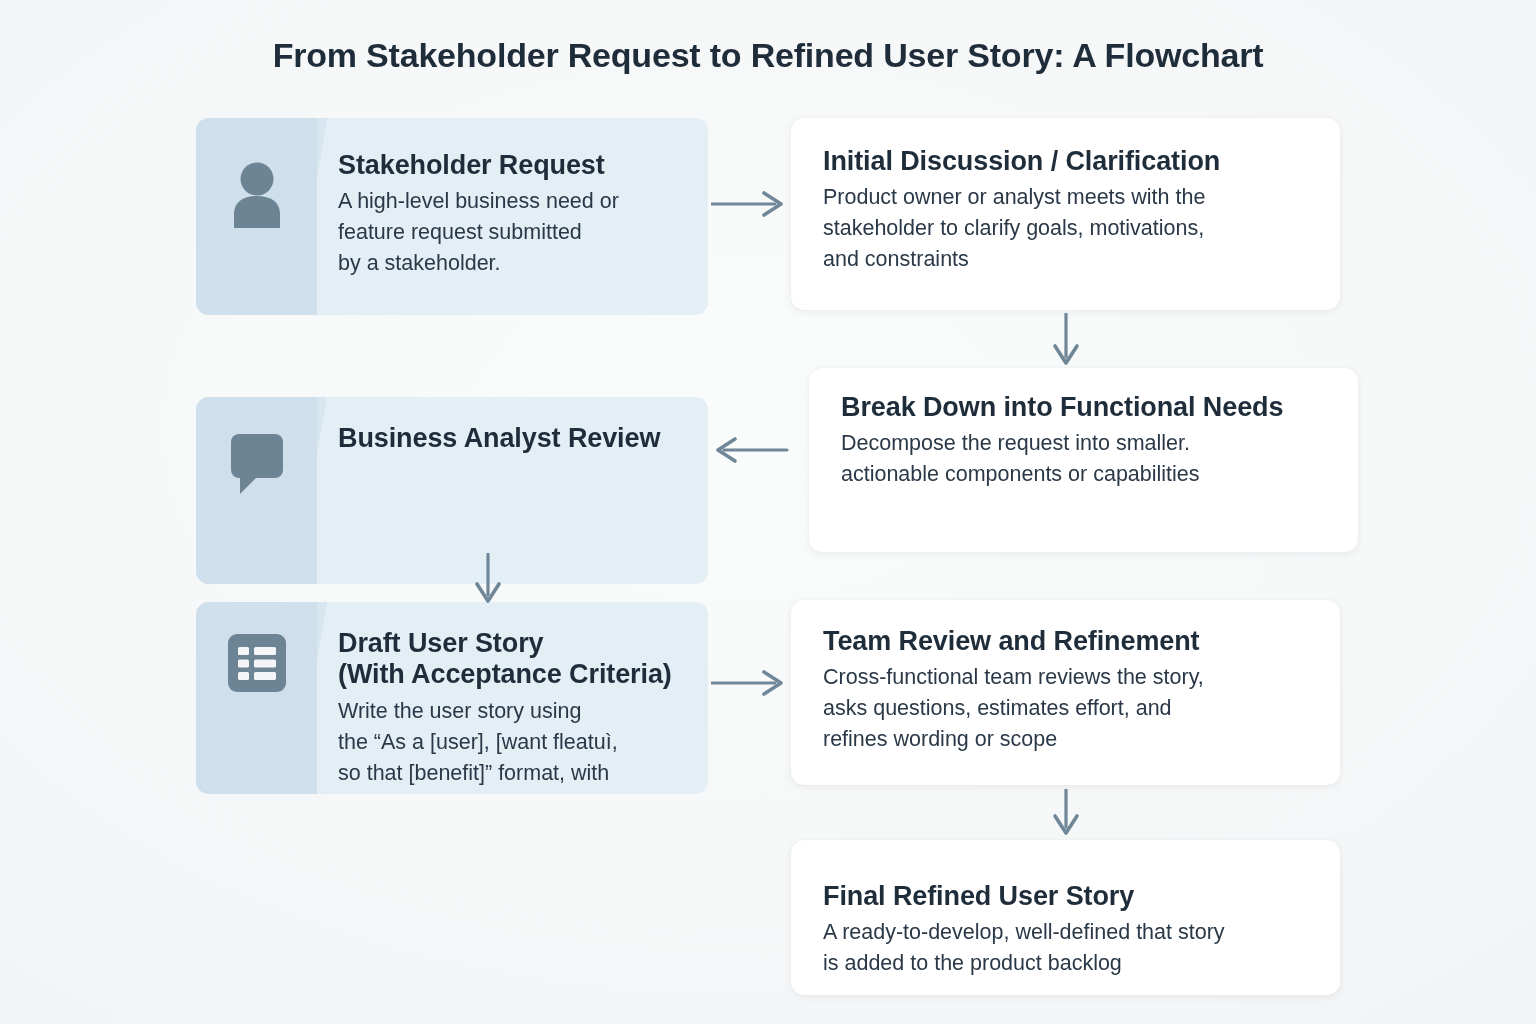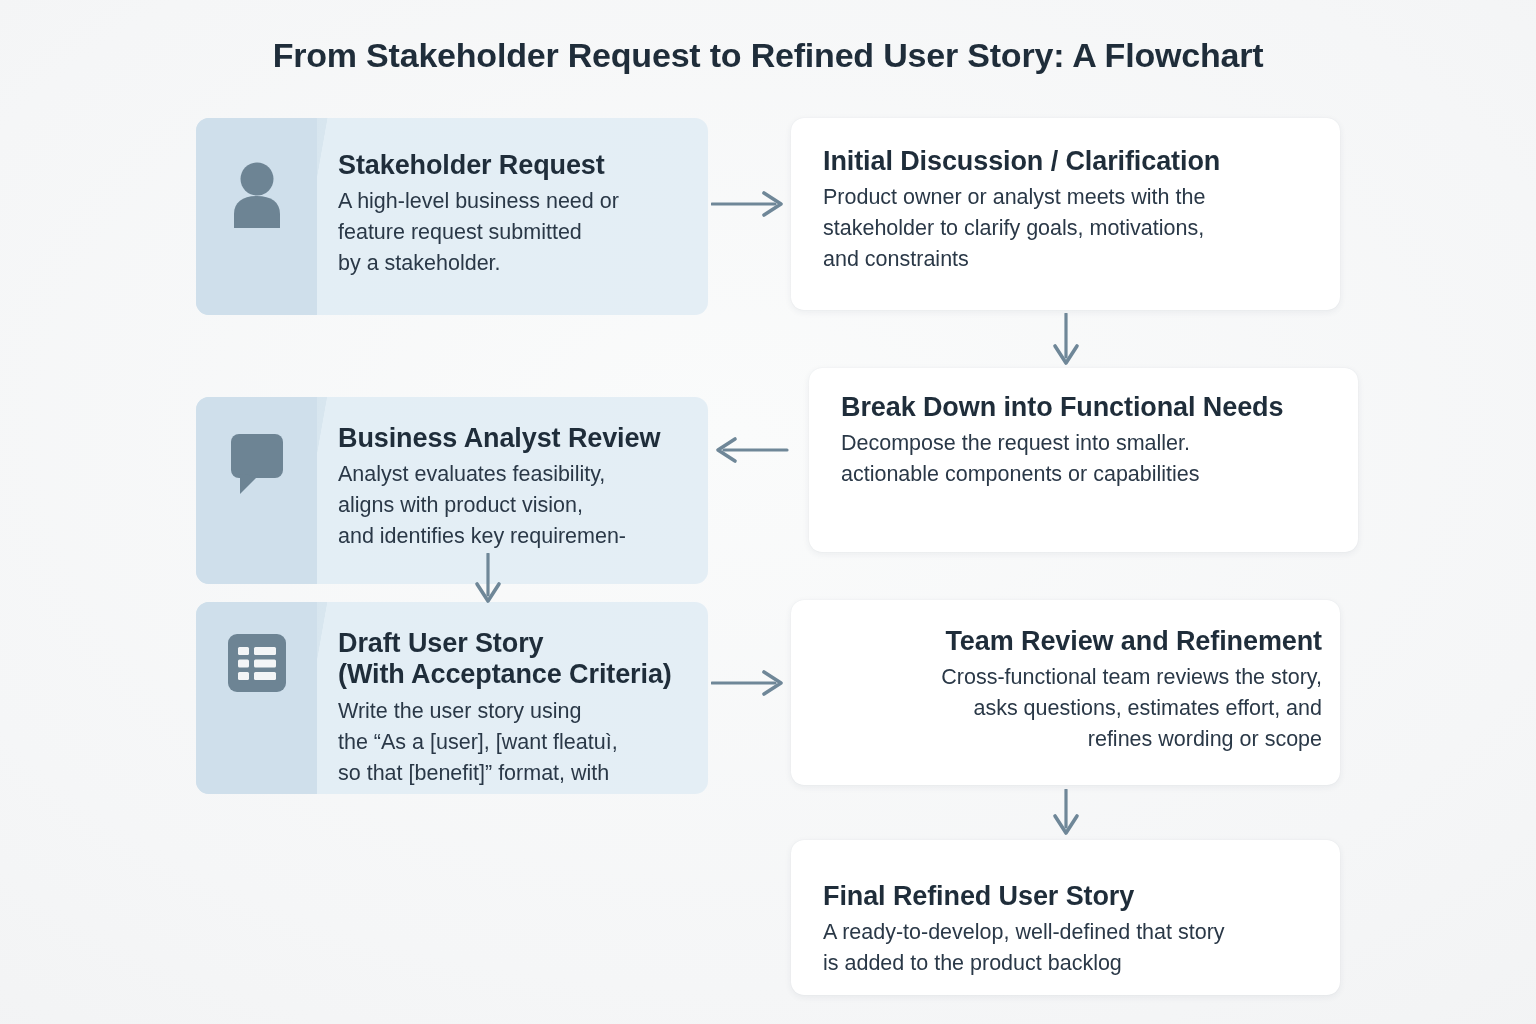--- a/index.html
+++ b/index.html
@@ -119,23 +119,20 @@
   <div class="card card-blue" style="left:196px; top:365px; width:512px; height:187px;margin-top:32px;">
     <div class="icon-pane"></div>
     <div class="icon-slot" style="top:33px;">
       <svg width="66" height="66" viewBox="0 0 66 66" aria-hidden="true">
         <rect x="7" y="4" width="52" height="44" rx="8" fill="#6d8494"></rect>
         <path d="M16 44 L16 64 L34 46 Z" fill="#6d8494"></path>
       </svg>
     </div>
     <div class="card-body" style="left:142px; top:26px; right:10px;">
       <div class="card-title">Business Analyst Review</div>
-      <div class="card-desc">Analyst evaluates feasibility,
-aligns with product vision,
-and identifies key requiremen-</div>
     </div>
   </div>
 
   <div class="card card-blue" style="left:196px; top:602px; width:512px; height:192px;">
     <div class="icon-pane"></div>
     <div class="icon-slot" style="top:29px;">
       <svg width="64" height="64" viewBox="0 0 64 64" aria-hidden="true">
         <rect x="3" y="3" width="58" height="58" rx="9" fill="#6d8494"></rect>
         <rect x="13" y="16" width="11" height="8" rx="1.5" fill="#ffffff" opacity="0.92"></rect>
         <rect x="29" y="16" width="22" height="8" rx="1.5" fill="#ffffff" opacity="0.92"></rect>
@@ -166,21 +163,21 @@
 
   <div class="card card-white" style="left:809px; top:368px; width:549px; height:184px;text-decoration:underline;">
     <div class="card-body" style="left:32px; top:24px; right:18px;">
       <div class="card-title">Break Down into Functional Needs</div>
       <div class="card-desc">Decompose the request into smaller.
 actionable components or capabilities</div>
     </div>
   </div>
 
   <div class="card card-white" style="left:791px; top:600px; width:549px; height:185px;">
-    <div class="card-body" style="left:32px; top:26px; right:18px;text-align:right;">
+    <div class="card-body" style="left:32px; top:26px; right:18px;">
       <div class="card-title">Team Review and Refinement</div>
       <div class="card-desc">Cross-functional team reviews the story,
 asks questions, estimates effort, and
 refines wording or scope</div>
     </div>
   </div>
 
   <div class="card card-white" style="left:791px; top:840px; width:549px; height:155px;">
     <div class="card-body" style="left:32px; top:41px; right:18px;">
       <div class="card-title">Final Refined User Story</div>

